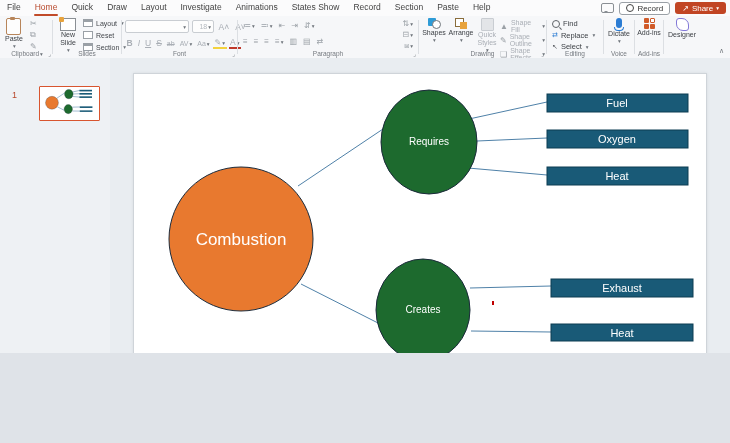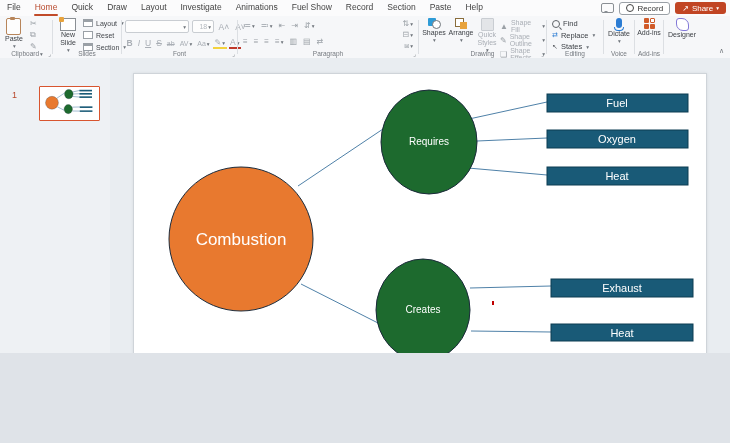--- a/index.html
+++ b/index.html
@@ -105,21 +105,21 @@
 <div class="app">
 
   <div class="menubar">
     <span class="tab">File</span>
     <span class="tab active">Home</span>
     <span class="tab">Quick</span>
     <span class="tab">Draw</span>
     <span class="tab">Layout</span>
     <span class="tab">Investigate</span>
     <span class="tab">Animations</span>
-    <span class="tab">Fuel Show</span>
+    <span class="tab">States Show</span>
     <span class="tab">Record</span>
     <span class="tab">Section</span>
     <span class="tab">Paste</span>
     <span class="tab">Help</span>
     <span class="menu-right">
       <span class="comment-icon"></span>
       <span class="record-pill">
         <span class="rec-dot"></span>
         <span>Record</span>
       </span>
@@ -266,21 +266,21 @@
         <span class="smallrow lbl75">
             <span class="find-icon"></span>
             <span>Find</span>
           </span>
         <span class="smallrow lbl75 dd">
             <span class="replace-icon">⇄</span>
             <span>Replace</span>
           </span>
         <span class="smallrow lbl75 dd">
             <span class="select-icon">↖</span>
-            <span>States</span>
+            <span>Select</span>
           </span>
       </div>
       <span class="glabel">Editing</span>
     </div>
     <span class="rsep" style="left:603px;"></span>
 
     <div class="rgroup" style="left:605px;width:28px;">
       <div class="bigbtn dd" style="left:2px;width:24px;">
         <span class="mic-icon"></span>
         <span>Dictate</span>

